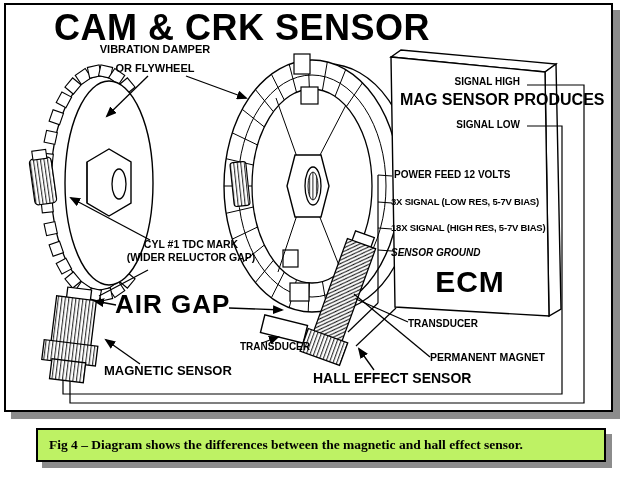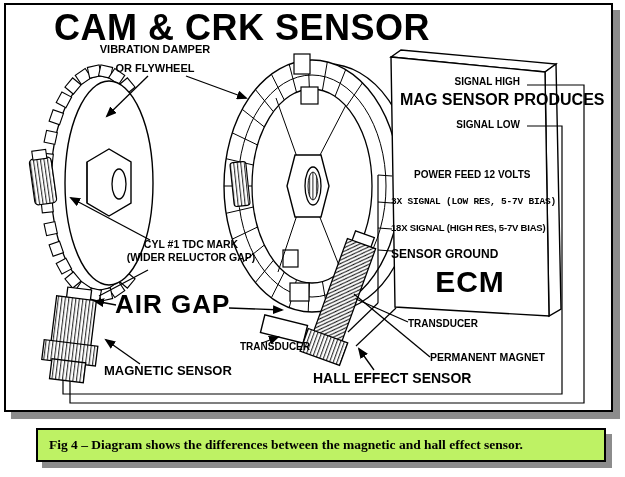--- a/index.html
+++ b/index.html
@@ -15,24 +15,24 @@
   svg.draw{position:absolute;left:0;top:0;width:625px;height:477px;pointer-events:none;}
   .lbl{position:absolute;font-weight:bold;white-space:nowrap;line-height:1.2;}
   .title{left:54px;top:4px;font-size:36px;letter-spacing:.5px;font-weight:bold;
          transform:scaleY(1.05);transform-origin:top left;}
   .vib{left:96px;top:40px;width:118px;text-align:center;font-size:11px;line-height:19px;}
   .tdc{left:118px;top:238px;width:146px;text-align:center;font-size:10.5px;line-height:13px;}
   .airgap{left:115px;top:289px;font-size:26px;letter-spacing:1px;}
   .ecm-sh{left:420px;top:76px;width:100px;text-align:right;font-size:10px;}
   .ecm-note{left:400px;top:94px;width:136px;text-align:center;font-size:16px;line-height:12px;}
   .ecm-sl{left:420px;top:119px;width:100px;text-align:right;font-size:10px;}
-  .ecm-pf{left:414px;top:169px;font-size:10px;}
-  .ecm-3x{left:391px;top:196px;font-size:9.5px;letter-spacing:-.2px;font-family:Liberation Mono, monospace;}
+  .ecm-pf{left:394px;top:169px;font-size:10px;}
+  .ecm-3x{left:391px;top:196px;font-size:9.5px;letter-spacing:-.2px;}
   .ecm-18x{left:391px;top:222px;font-size:9.5px;letter-spacing:-.2px;}
-  .ecm-sg{left:391px;top:247px;font-size:12px;}
+  .ecm-sg{left:391px;top:247px;font-size:10px;font-style:italic;}
   .ecm-name{left:424px;top:264px;width:92px;text-align:center;font-size:30px;letter-spacing:1px;}
   .trl{left:240px;top:341px;font-size:10px;}
   .trr{left:408px;top:318px;font-size:10px;}
   .mag{left:104px;top:363px;font-size:13px;}
   .hall{left:313px;top:370px;font-size:14px;}
   .pm{left:430px;top:351px;font-size:10.5px;}
   .caption-box{
     position:absolute;left:36px;top:428px;width:566px;height:30px;
     border:2px solid #000;background:#bef264;box-shadow:6px 6px 0 0 #8c8c8c;
   }

